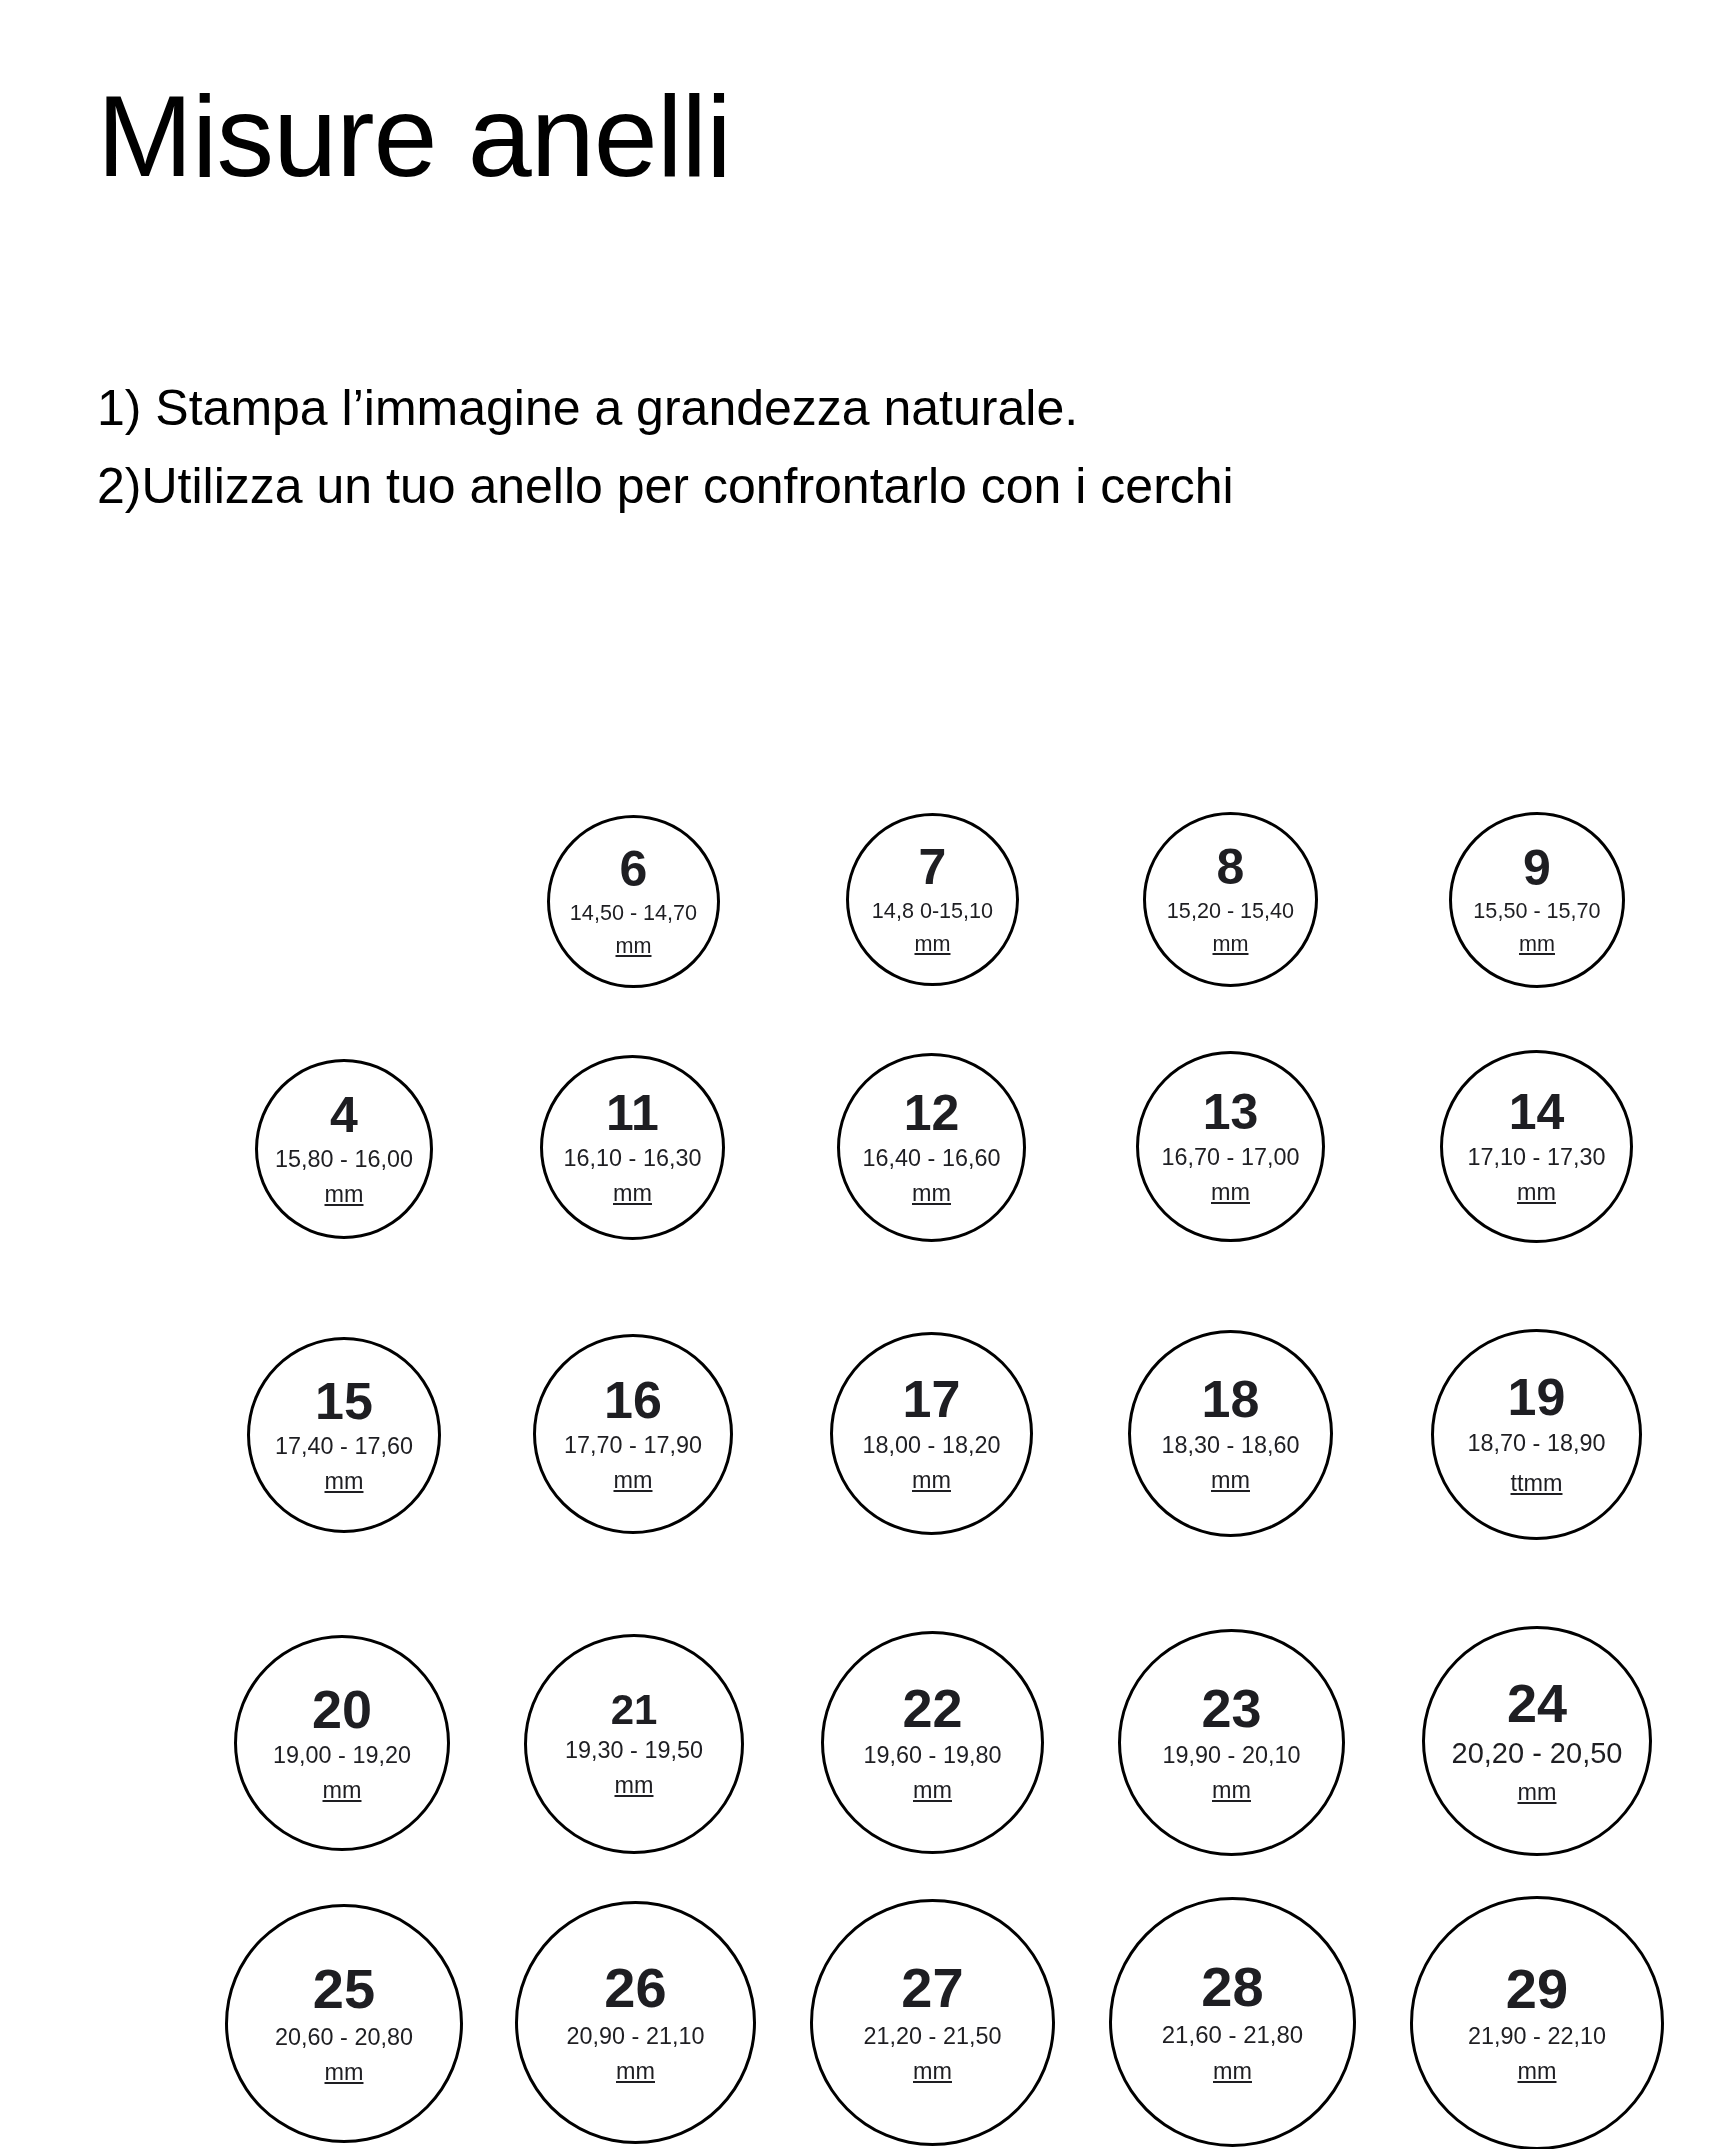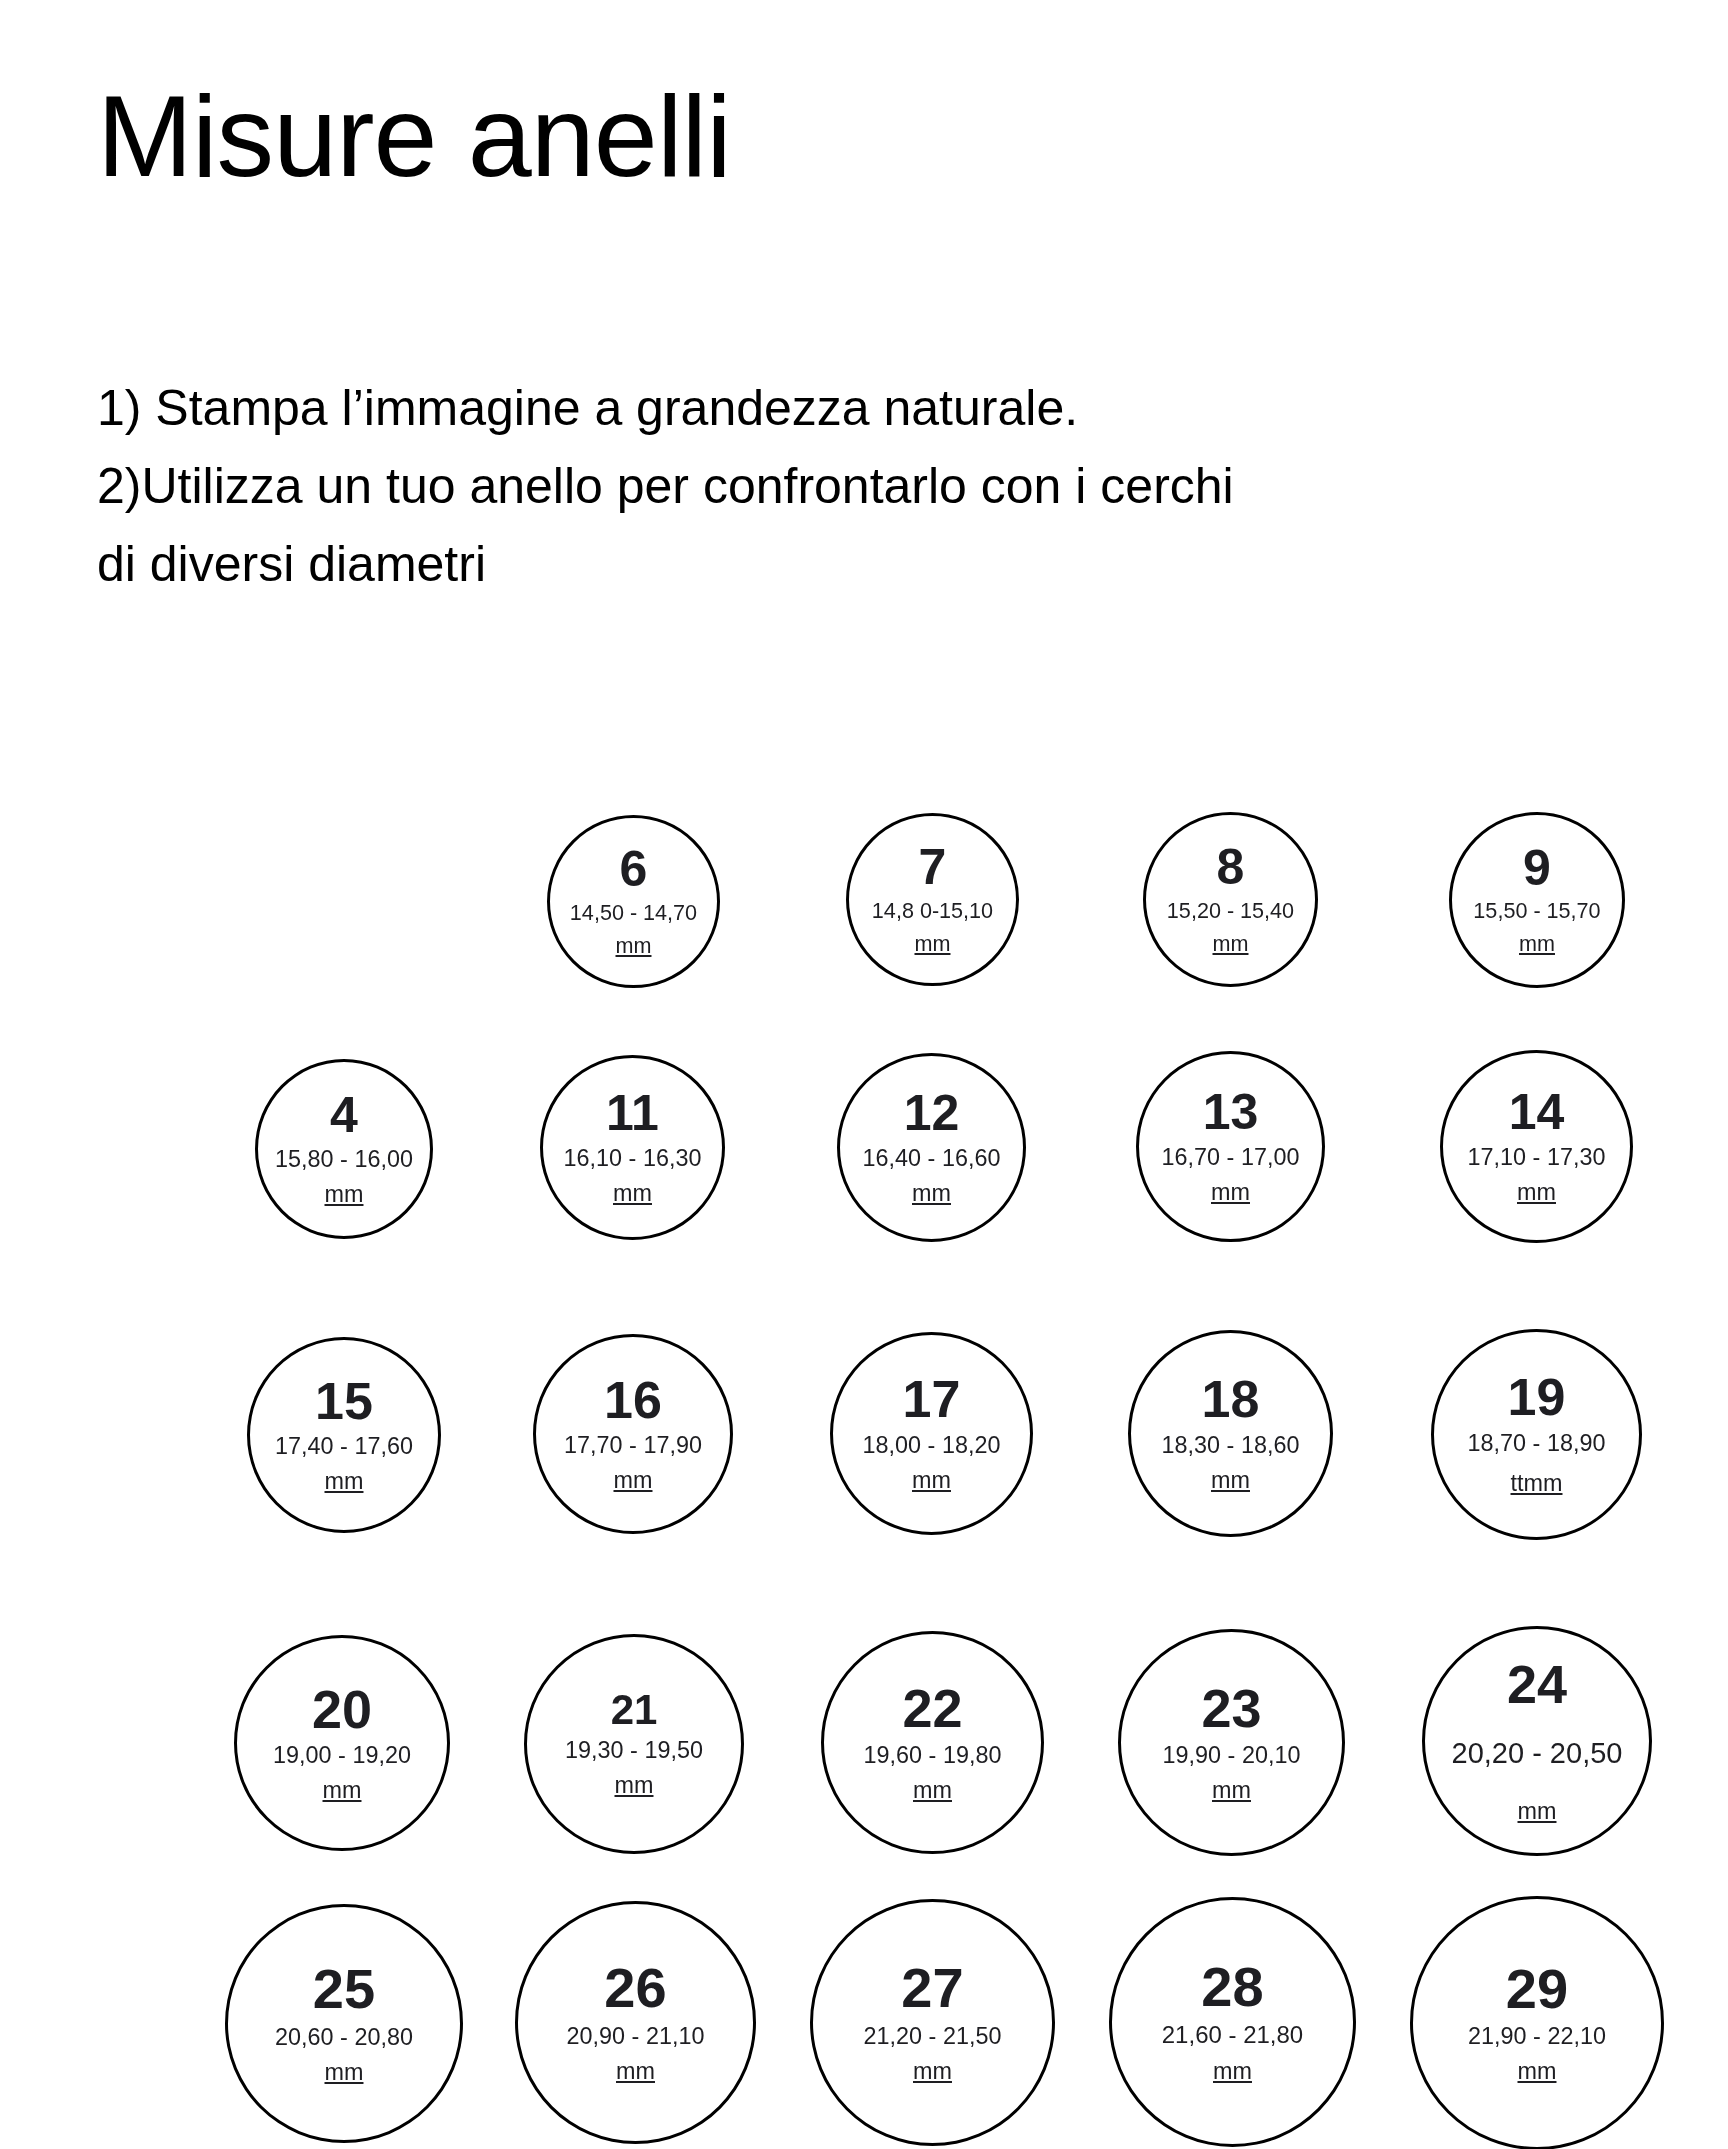--- a/index.html
+++ b/index.html
@@ -18,21 +18,20 @@
   .ring .unit { line-height: 1.2; margin-top: 7.2px; text-decoration: underline; }
 </style>
 </head>
 <body>
 
 <h1 class="title">Misure anelli</h1>
 
 <div class="instructions">
   <div>1) Stampa l’immagine a grandezza naturale.</div>
   <div>2)Utilizza un tuo anello per confrontarlo con i cerchi</div>
-  <div>di diversi diametri</div>
 </div>
 
 <div class="ring" style="left:547px;top:815px;width:173px;height:173px;">
   <span class="size" style="font-size:50px">6</span>
   <span class="range" style="font-size:21.6px">14,50 - 14,70</span>
   <span class="unit" style="font-size:21.6px">mm</span>
 </div>
 <div class="ring" style="left:846px;top:813px;width:173px;height:173px;">
   <span class="size" style="font-size:50px">7</span>
   <span class="range" style="font-size:21.6px">14,8 0-15,10</span>
@@ -114,21 +113,21 @@
 <div class="ring" style="left:821px;top:1631px;width:223px;height:223px;">
   <span class="size" style="font-size:54px">22</span>
   <span class="range" style="font-size:23.4px">19,60 - 19,80</span>
   <span class="unit" style="font-size:23.4px">mm</span>
 </div>
 <div class="ring" style="left:1118px;top:1629px;width:227px;height:227px;">
   <span class="size" style="font-size:54px">23</span>
   <span class="range" style="font-size:23.4px">19,90 - 20,10</span>
   <span class="unit" style="font-size:23.4px">mm</span>
 </div>
-<div class="ring" style="left:1422px;top:1626px;width:230px;height:230px;gap:19px;">
+<div class="ring" style="left:1422px;top:1626px;width:230px;height:230px;">
   <span class="size" style="font-size:54px">24</span>
   <span class="range" style="font-size:29px">20,20 - 20,50</span>
   <span class="unit" style="font-size:23.4px">mm</span>
 </div>
 
 <div class="ring" style="left:225px;top:1904px;width:238px;height:239px;">
   <span class="size" style="font-size:56px">25</span>
   <span class="range" style="font-size:23.4px">20,60 - 20,80</span>
   <span class="unit" style="font-size:23.4px">mm</span>
 </div>

